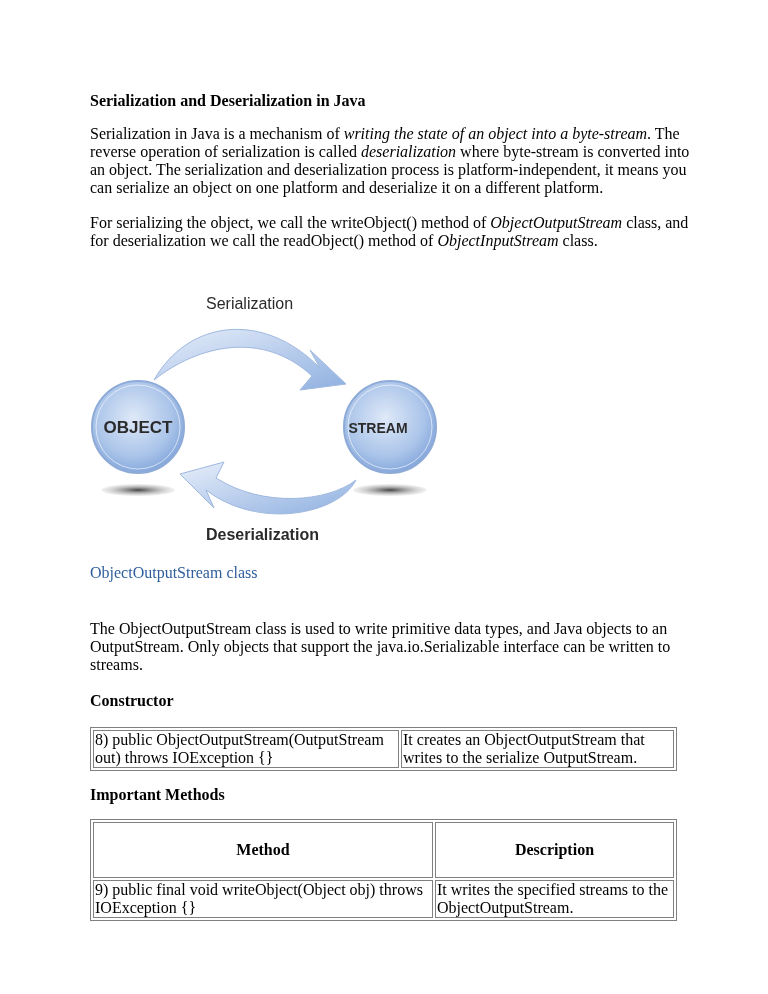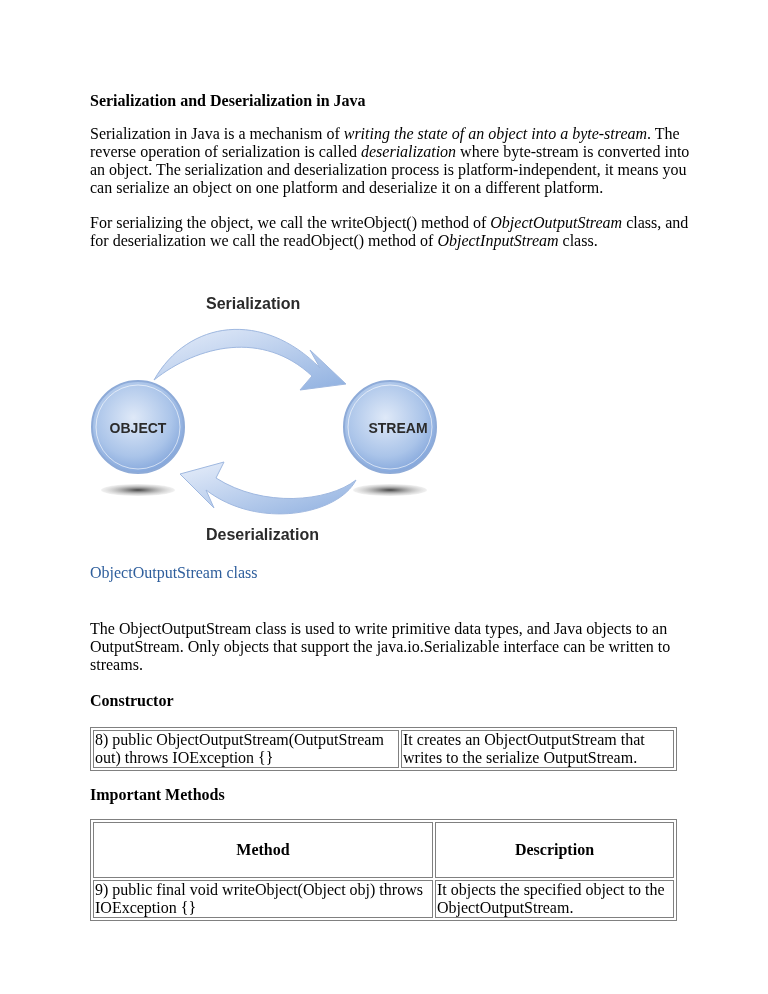--- a/index.html
+++ b/index.html
@@ -62,24 +62,24 @@
     <path d="M 268 190 C 250 225, 170 240, 118 200 L 126 218 L 92 184 L 136 172 L 128 188 C 175 218, 240 212, 268 190 Z" fill="url(#ag)" stroke="#9fb8e0" stroke-width="1"></path>
 
     <ellipse cx="50" cy="200" rx="37" ry="6" fill="url(#sh)"></ellipse>
     <ellipse cx="302" cy="200" rx="37" ry="6" fill="url(#sh)"></ellipse>
 
     <circle cx="50" cy="137" r="46" fill="url(#ng)" stroke="#8eabd8" stroke-width="2"></circle>
     <circle cx="50" cy="137" r="42" fill="none" stroke="#ffffff" stroke-opacity="0.6" stroke-width="1"></circle>
     <circle cx="302" cy="137" r="46" fill="url(#ng)" stroke="#8eabd8" stroke-width="2"></circle>
     <circle cx="302" cy="137" r="42" fill="none" stroke="#ffffff" stroke-opacity="0.6" stroke-width="1"></circle>
   </svg>
-  <div class="abs" style="left:118px; top:5px; font-family:'Liberation Sans','DejaVu Sans',sans-serif; font-weight:bold; font-size:16px; color:#2b2b2b;">Serialization</div>
+  <div class="abs" style="left:118px; top:5px; font-family:'Liberation Sans','DejaVu Sans',sans-serif; font-weight:normal; font-size:16px; color:#2b2b2b;">Serialization</div>
   <div class="abs" style="left:118px; top:236px; font-family:'Liberation Sans','DejaVu Sans',sans-serif; font-weight:bold; font-size:16px; color:#2b2b2b;">Deserialization</div>
-  <div class="abs" style="left:4px; top:129px; width:92px; text-align:center; font-family:'Liberation Sans','DejaVu Sans',sans-serif; font-weight:bold; font-size:14px; color:#2b2b2b;">OBJECT</div>
-  <div class="abs" style="left:264px; top:129px; width:92px; text-align:center; font-family:'Liberation Sans','DejaVu Sans',sans-serif; font-weight:bold; font-size:14px; color:#2b2b2b;">STREAM</div>
+  <div class="abs" style="left:4px; top:129px; width:92px; text-align:center; font-family:'Liberation Sans','DejaVu Sans',sans-serif; font-weight:bold; font-size:17px; color:#2b2b2b;">OBJECT</div>
+  <div class="abs" style="left:244px; top:129px; width:92px; text-align:center; font-family:'Liberation Sans','DejaVu Sans',sans-serif; font-weight:bold; font-size:14px; color:#2b2b2b;">STREAM</div>
 </div>
 
 <a class="abs link" style="left:90px; top:564px;" href="#">ObjectOutputStream class</a>
 
 <p class="abs para" style="top:620px;">The ObjectOutputStream class is used to write primitive data types, and Java objects to an OutputStream. Only objects that support the java.io.Serializable interface can be written to streams.</p>
 
 <div class="abs h-bold" style="left:90px; top:692px;">Constructor</div>
 
 <table class="doc" style="top:727px;">
   <tbody>
@@ -93,16 +93,16 @@
 <div class="abs h-bold" style="left:90px; top:786px;">Important Methods</div>
 
 <table class="doc" style="top:819px;">
   <tbody>
       <tr>
     <th style="width:302px;">Method</th>
     <th>Description</th>
   </tr>
   <tr>
     <td>9) public final void writeObject(Object obj) throws IOException {}</td>
-    <td>It objects the specified object to the ObjectOutputStream.</td>
+    <td>It writes the specified streams to the ObjectOutputStream.</td>
   </tr>
 </tbody>
   </table>
 
 </body></html>

